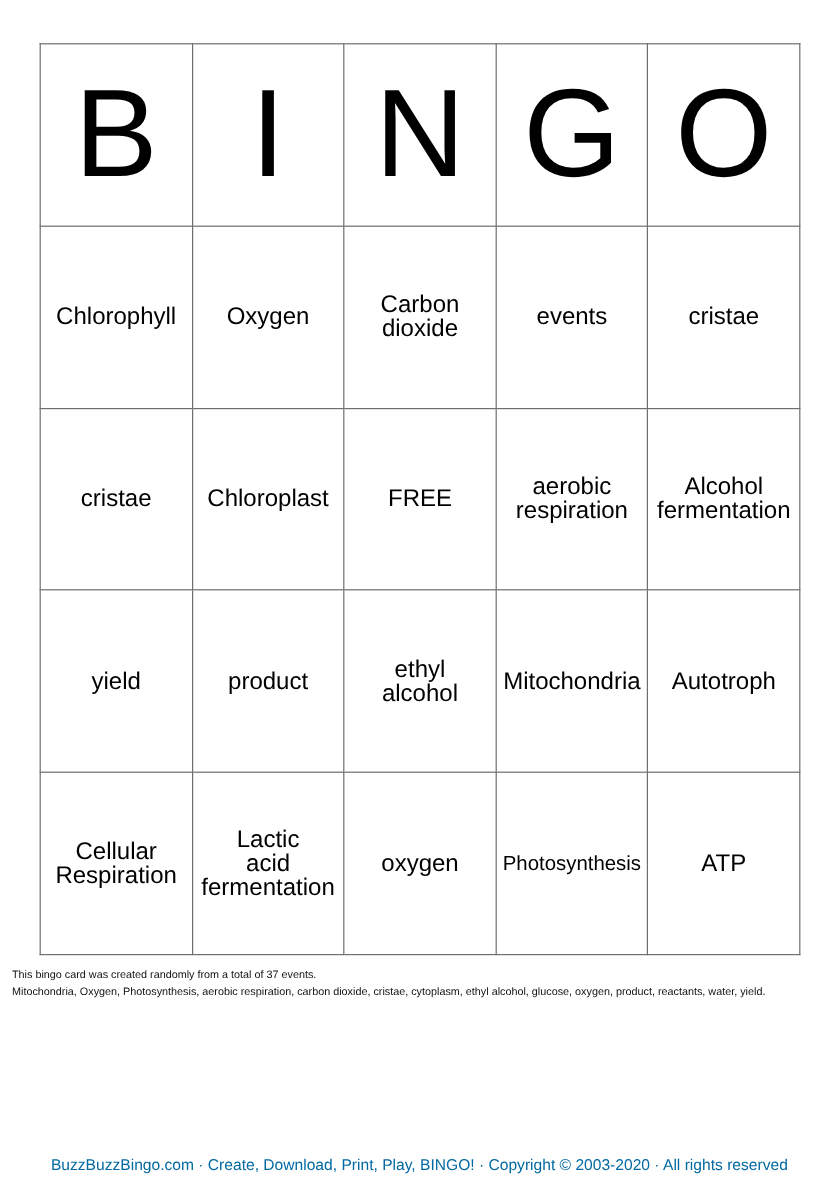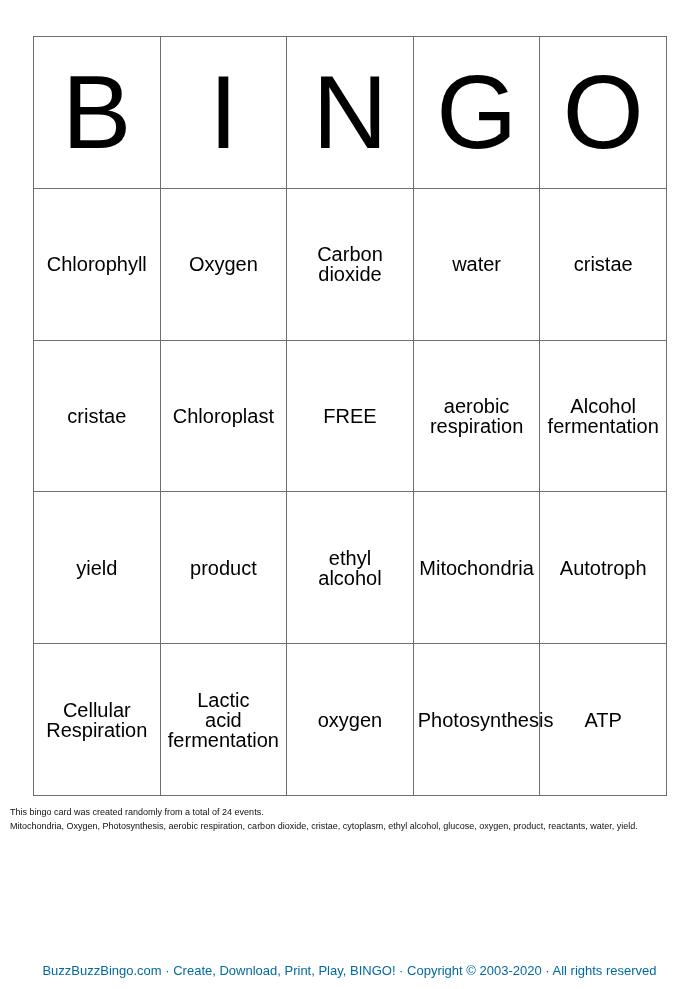--- a/index.html
+++ b/index.html
@@ -34,21 +34,21 @@
       font-size: 20px;
       line-height: 20px;
       box-sizing: border-box;
     }
     .card td.hdr {
       font-size: 104px;
       line-height: 104px;
       padding: 0;
     }
     .card td.small {
-      font-size: 20px;
+      font-size: 17px;
     }
     .card td span {
       display: inline-block;
     }
     .info {
       position: absolute;
       left: 10px;
       top: 805px;
       width: 680px;
       font-size: 9px;
@@ -76,21 +76,21 @@
     <td class="hdr">B</td>
     <td class="hdr">I</td>
     <td class="hdr">N</td>
     <td class="hdr">G</td>
     <td class="hdr">O</td>
   </tr>
   <tr>
     <td><span>Chlorophyll</span></td>
     <td><span>Oxygen</span></td>
     <td><span>Carbon<br>dioxide</span></td>
-    <td><span>water</span></td>
+    <td><span>events</span></td>
     <td><span>cristae</span></td>
   </tr>
   <tr>
     <td><span>cristae</span></td>
     <td><span>Chloroplast</span></td>
     <td><span>FREE</span></td>
     <td><span>aerobic<br>respiration</span></td>
     <td><span>Alcohol<br>fermentation</span></td>
   </tr>
   <tr>
@@ -104,17 +104,17 @@
     <td><span>Cellular<br>Respiration</span></td>
     <td><span>Lactic<br>acid<br>fermentation</span></td>
     <td><span>oxygen</span></td>
     <td class="small"><span>Photosynthesis</span></td>
     <td><span>ATP</span></td>
   </tr>
 </tbody>
   </table>
 
 <div class="info">
-  <div>This bingo card was created randomly from a total of 24 events.</div>
+  <div>This bingo card was created randomly from a total of 37 events.</div>
   <div>Mitochondria, Oxygen, Photosynthesis, aerobic respiration, carbon dioxide, cristae, cytoplasm, ethyl alcohol, glucose, oxygen, product, reactants, water, yield.</div>
 </div>
 
 <div class="footer">BuzzBuzzBingo.com · Create, Download, Print, Play, BINGO! · Copyright © 2003-2020 · All rights reserved</div>
 
 </body></html>

